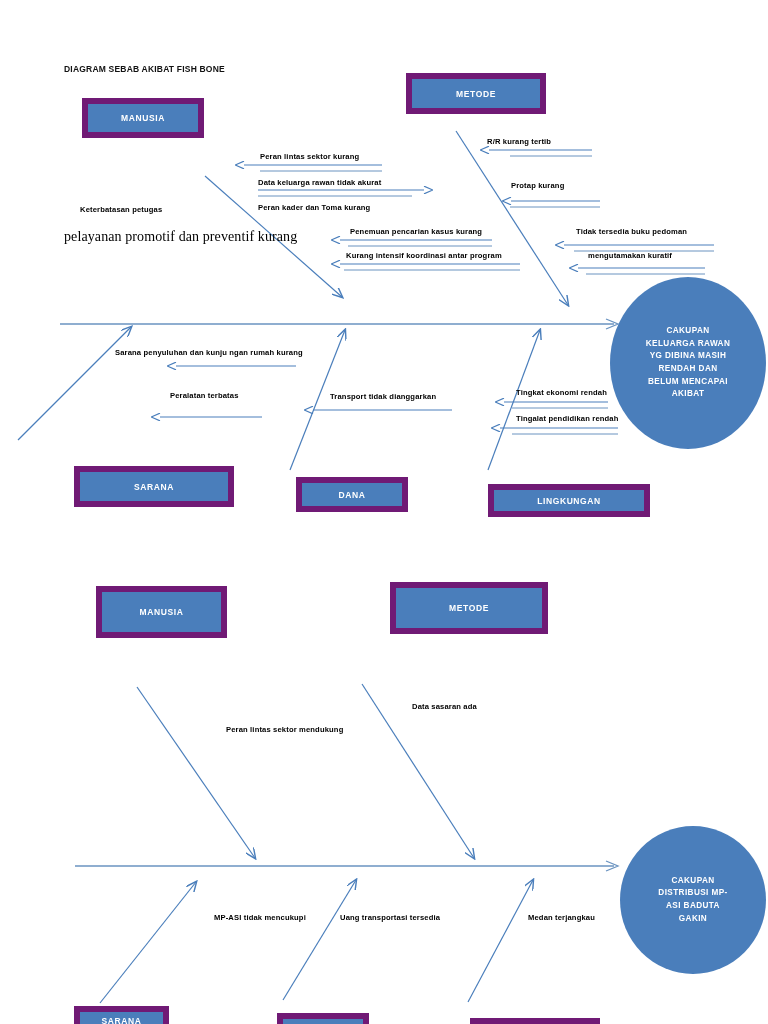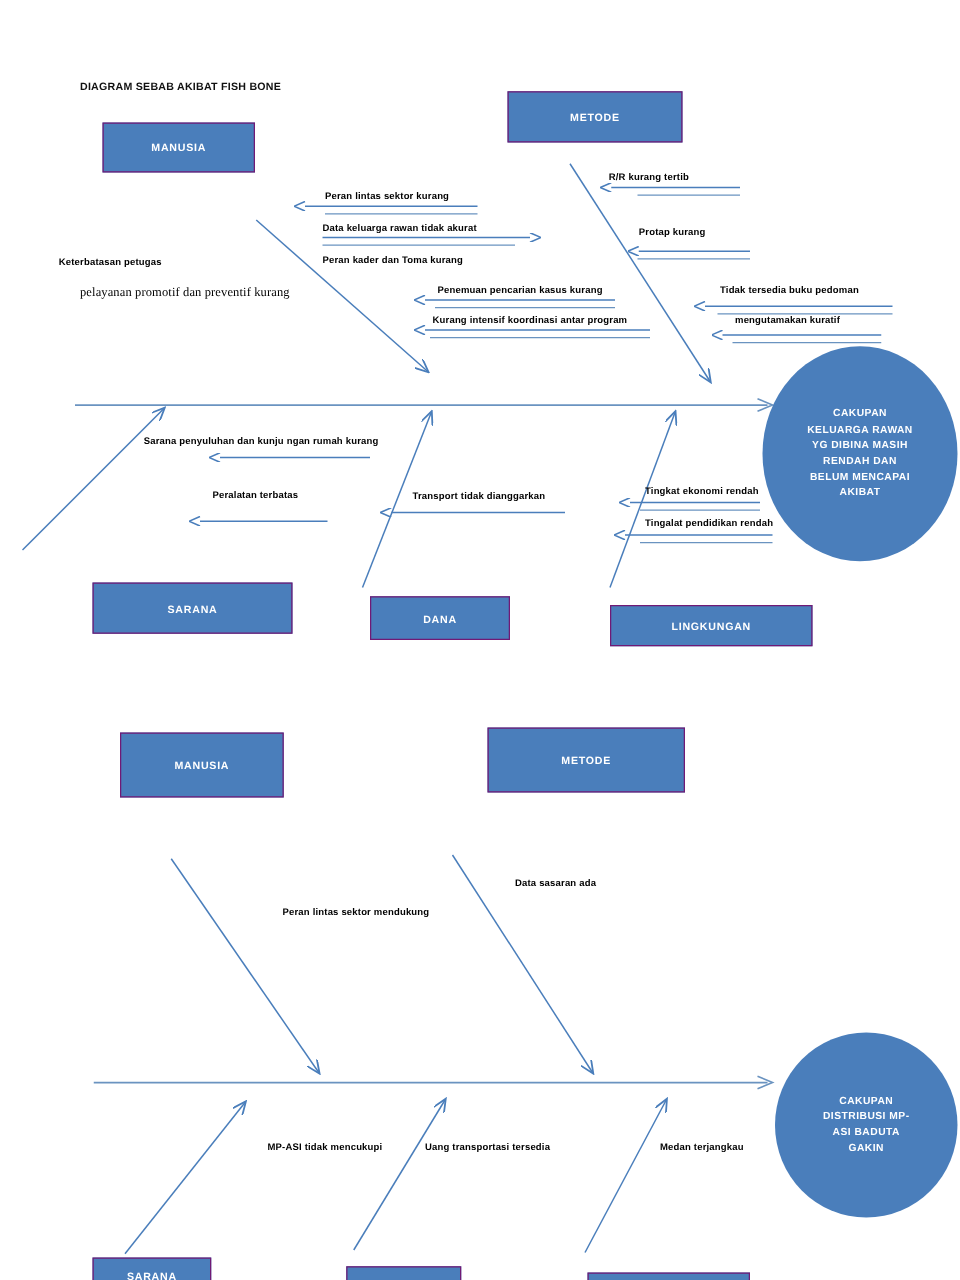--- a/index.html
+++ b/index.html
@@ -31,21 +31,21 @@
     position: absolute;
     font-size: 8.5px;
     font-weight: bold;
     letter-spacing: 0.2px;
     color: #111111;
     white-space: nowrap;
   }
   .cat-box {
     position: absolute;
     background: #4a7ebb;
-    border: 1px solid #701a75;
+    border: 6px solid #701a75;
     box-sizing: border-box;
     display: flex;
     align-items: center;
     justify-content: center;
     color: #ffffff;
     font-size: 8.5px;
     font-weight: bold;
     letter-spacing: 0.6px;
     text-align: center;
   }
@@ -70,21 +70,21 @@
     position: absolute;
     font-size: 7.6px;
     font-weight: bold;
     color: #000000;
     white-space: nowrap;
     letter-spacing: 0.15px;
   }
   .cause-label.serif {
     font-family: "Liberation Serif", serif;
     font-weight: normal;
-    font-size: 10px;
+    font-size: 14px;
     letter-spacing: 0.1px;
   }
 </style>
 </head>
 <body>
 
 <div id="page">
 
   <svg class="layer" viewBox="0 0 768 1024">
     <defs>
@@ -167,21 +167,21 @@
     <span>KELUARGA RAWAN</span>
     <span>YG DIBINA MASIH</span>
     <span>RENDAH DAN</span>
     <span>BELUM MENCAPAI</span>
     <span>AKIBAT</span>
   </div>
 
   <div class="cause-label" style="left:260px; top:152px;">Peran lintas sektor kurang</div>
   <div class="cause-label" style="left:258px; top:178px;">Data keluarga rawan tidak akurat</div>
   <div class="cause-label" style="left:258px; top:203px;">Peran kader dan Toma kurang</div>
-  <div class="cause-label" style="left:47px; top:205px;">Keterbatasan petugas</div>
+  <div class="cause-label" style="left:80px; top:205px;">Keterbatasan petugas</div>
   <div class="cause-label serif" style="left:64px; top:229px;">pelayanan promotif dan preventif  kurang</div>
 
   <div class="cause-label" style="left:487px; top:137px;">R/R kurang tertib</div>
   <div class="cause-label" style="left:511px; top:181px;">Protap kurang</div>
   <div class="cause-label" style="left:350px; top:227px;">Penemuan pencarian kasus kurang</div>
   <div class="cause-label" style="left:346px; top:251px;">Kurang intensif koordinasi antar program</div>
   <div class="cause-label" style="left:576px; top:227px;">Tidak tersedia buku pedoman</div>
   <div class="cause-label" style="left:588px; top:251px;">mengutamakan kuratif</div>
 
   <div class="cause-label" style="left:115px; top:348px;text-align:right;">Sarana penyuluhan dan kunju ngan rumah kurang</div>

